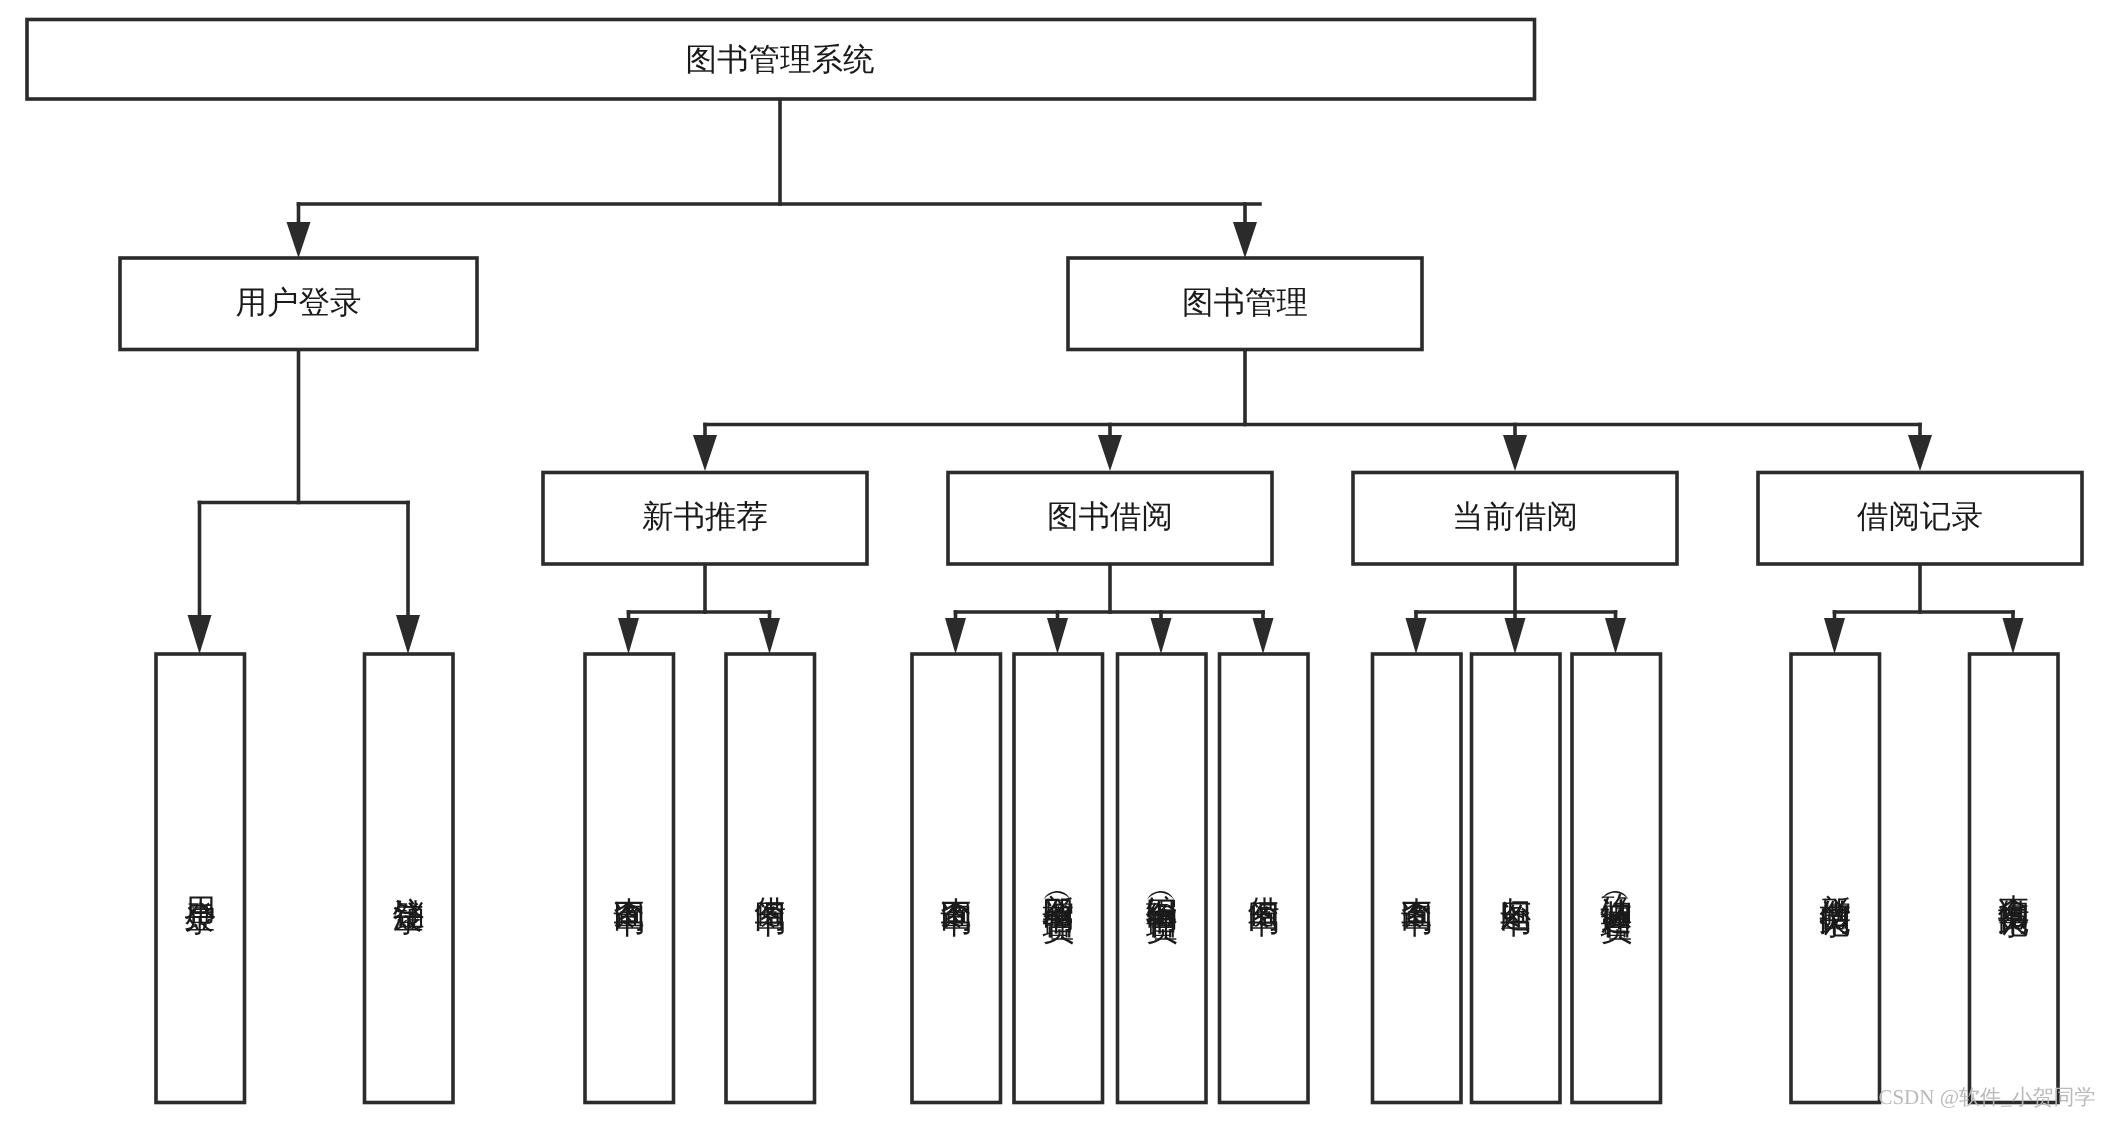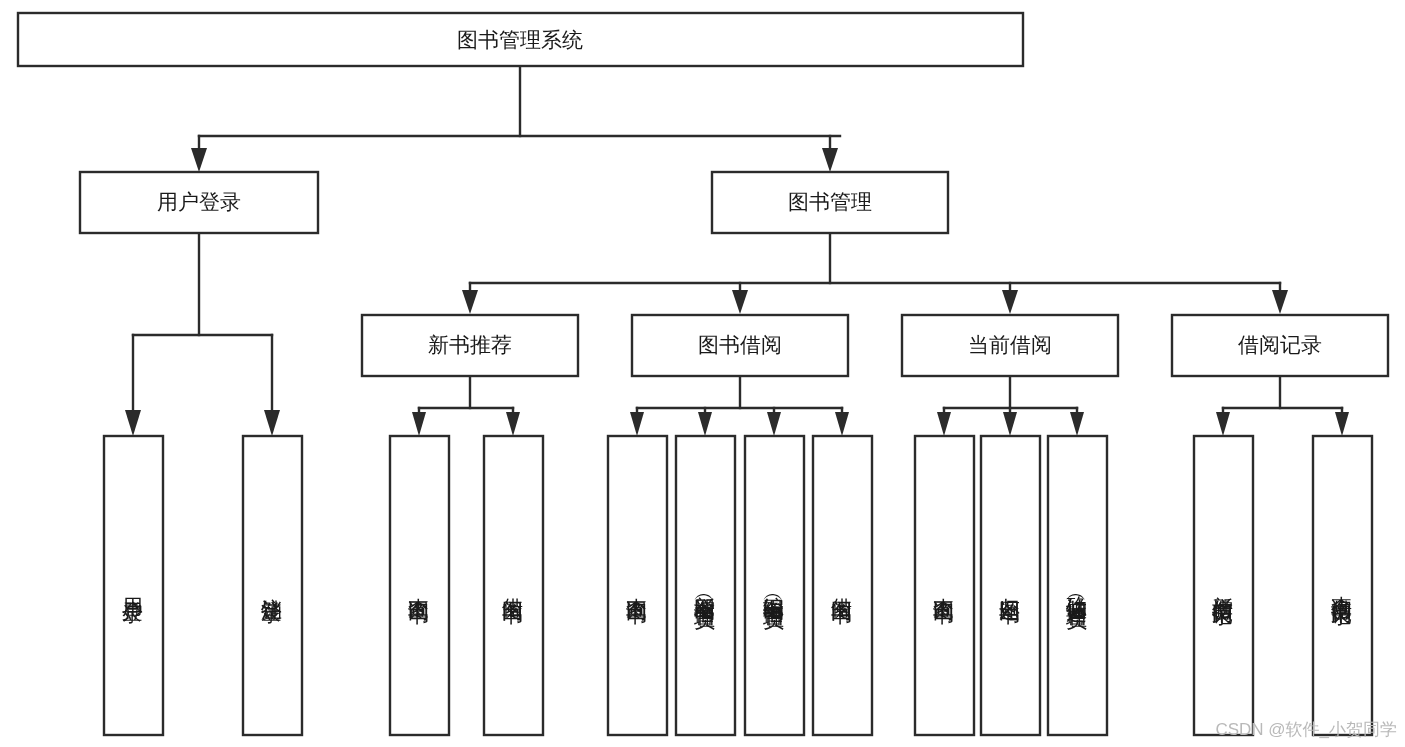--- a/index.html
+++ b/index.html
@@ -53,22 +53,22 @@
     writing-mode: vertical-rl;
     text-orientation: upright;
     glyph-orientation-vertical: 0;
     letter-spacing: 2px;
     dominant-baseline: central;
   }
   .watermark {
     position: absolute;
     right: 8px;
     bottom: 6px;
-    font-family: Liberation Sans, sans-serif;
-    font-size: 17px;
+    font-family: Liberation Serif, serif;
+    font-size: 14px;
     color: #b9b9b9;
     white-space: nowrap;
     user-select: none;
   }
 </style>
 </head>
 <body>
 
 <div id="diagram-root">
 

